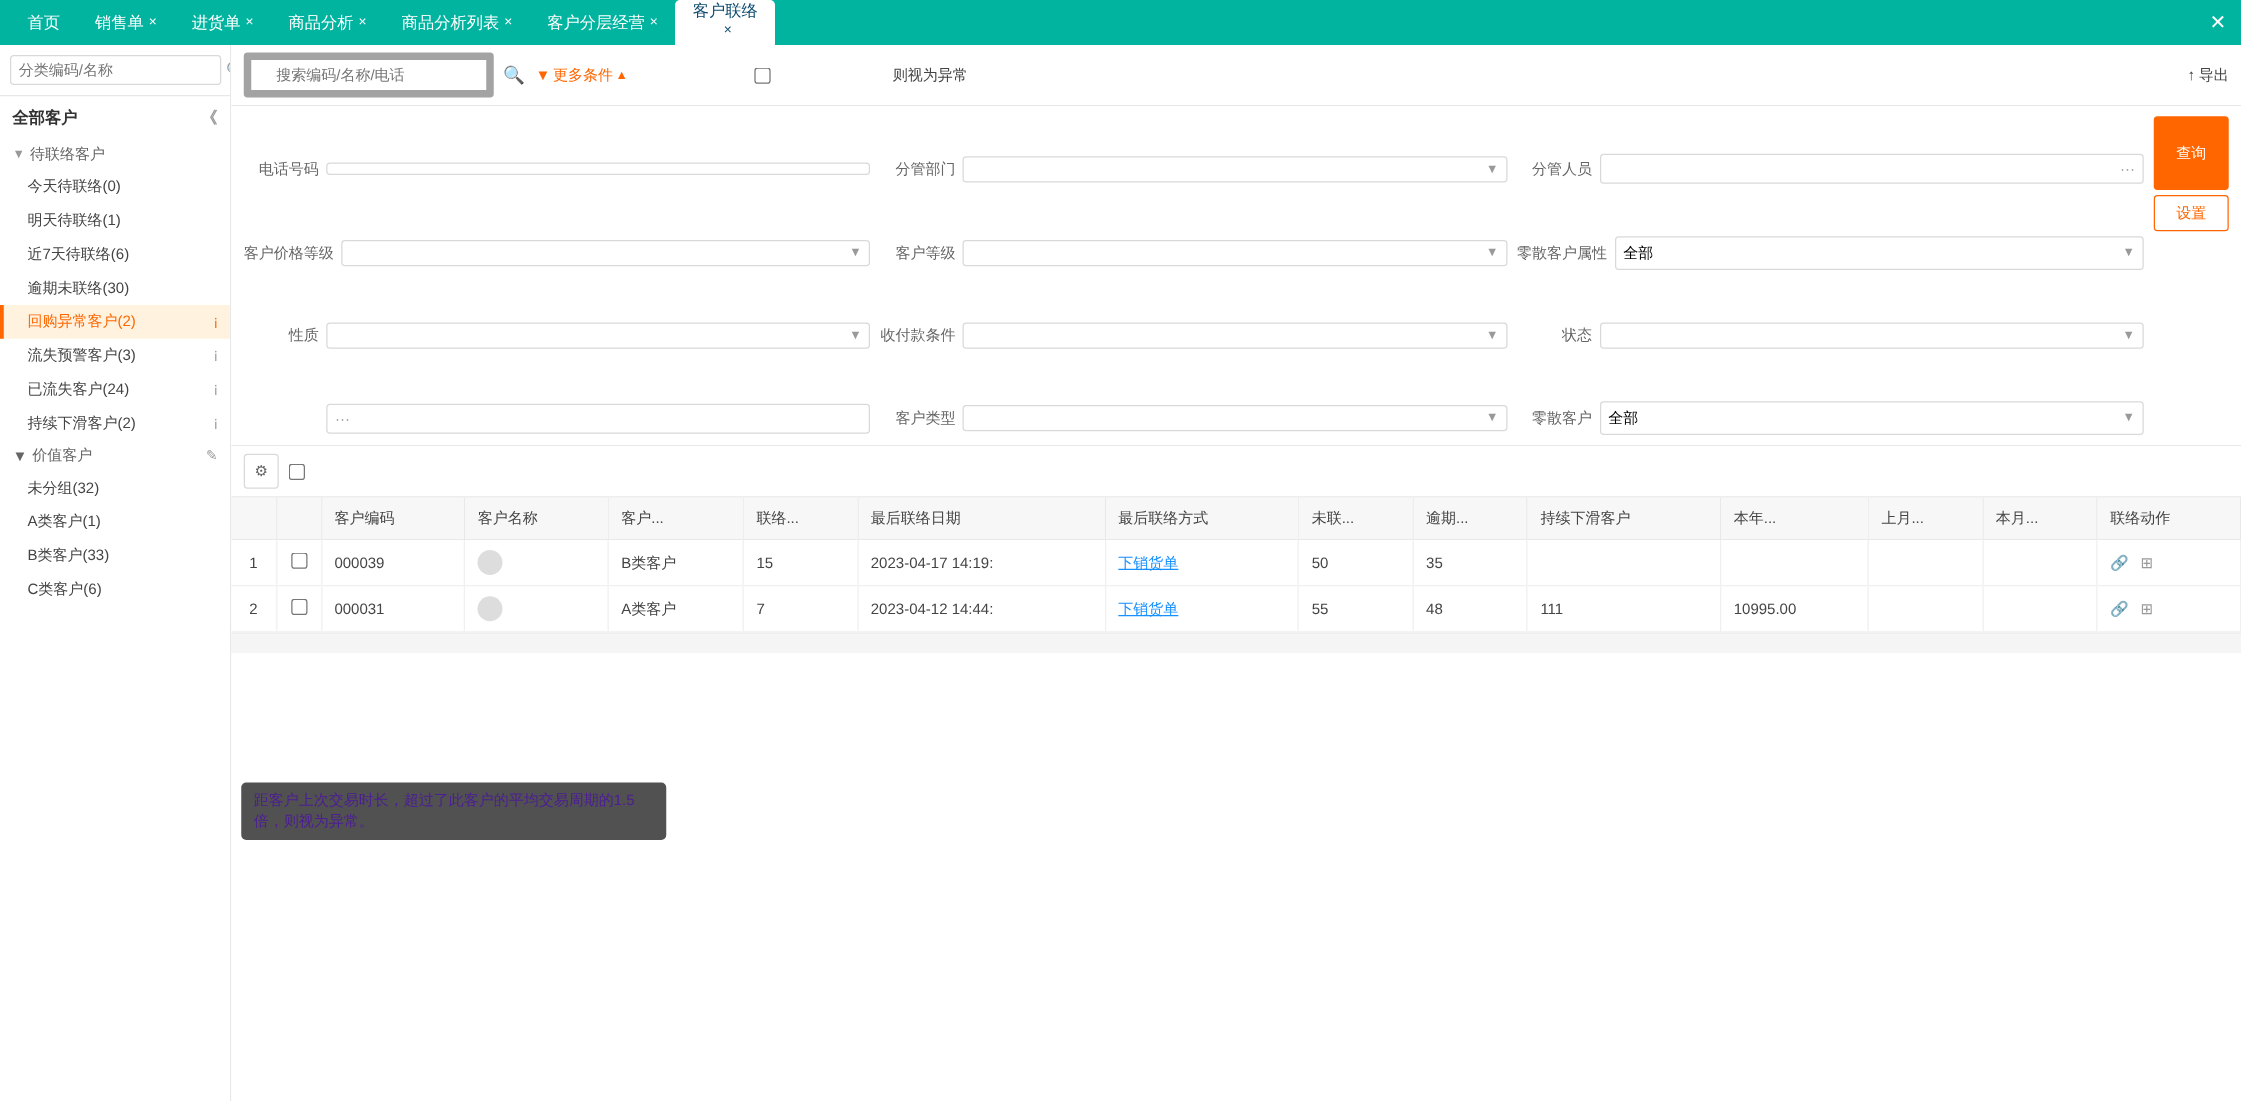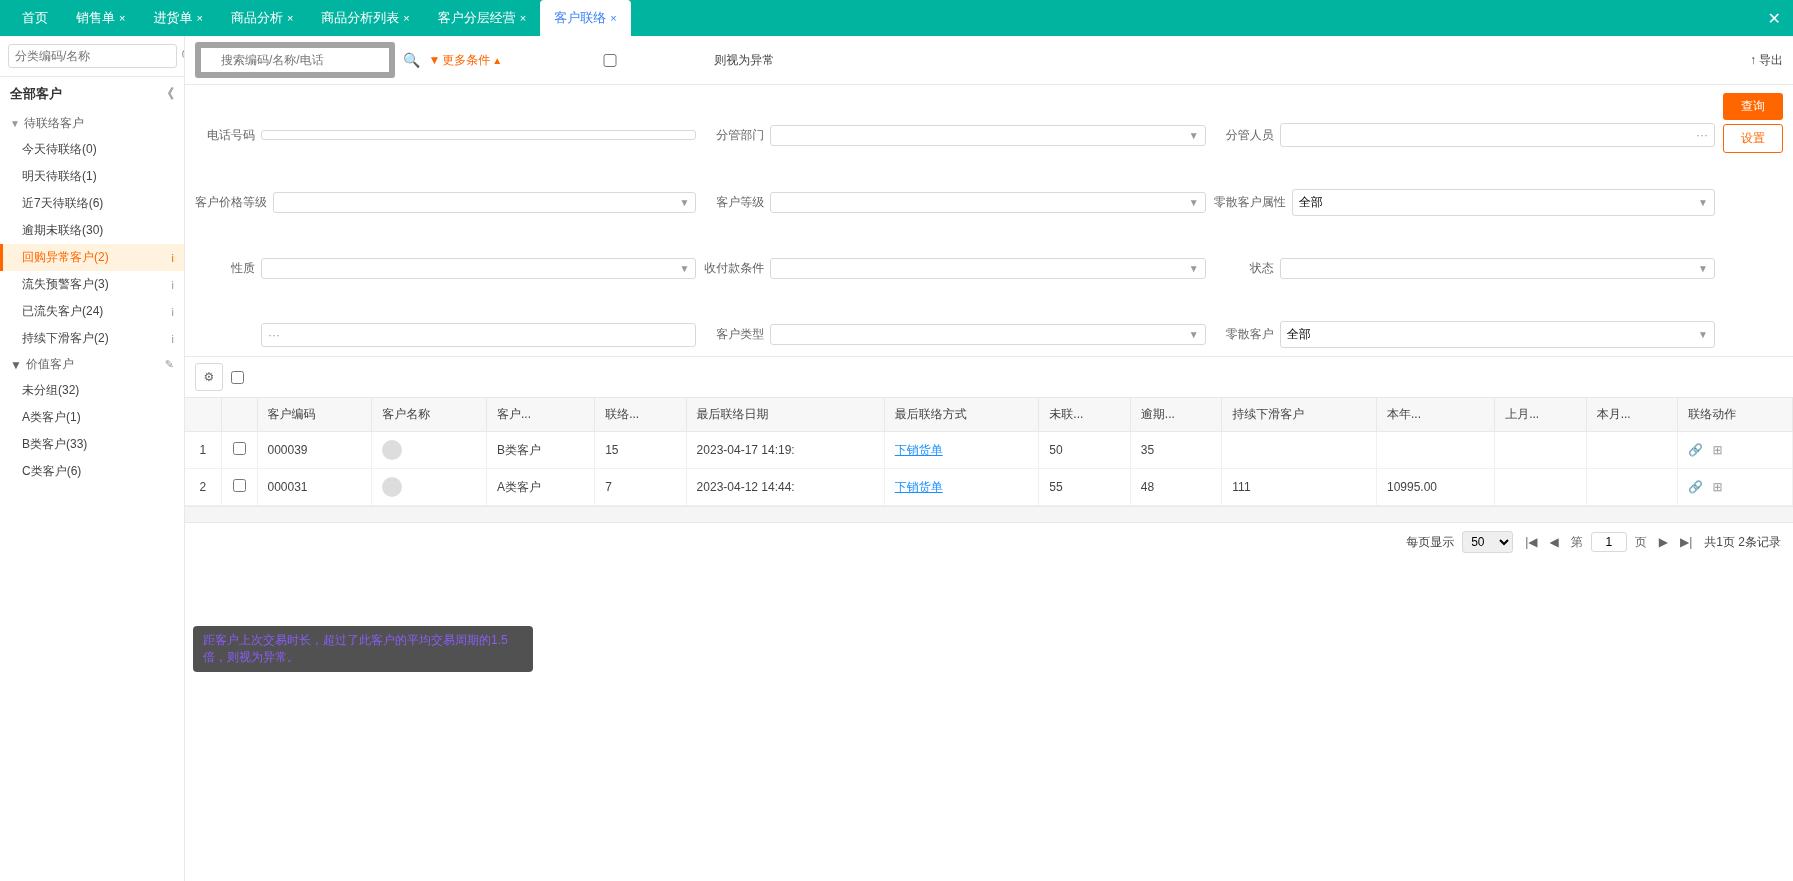--- a/index.html
+++ b/index.html
@@ -19,22 +19,23 @@
       padding: 0 14px;
       height: 36px;
       display: flex;
       align-items: center;
       cursor: pointer;
       font-size: 13px;
       white-space: nowrap;
     }
     .top-nav .nav-item.active {
       background: #fff;
-      color: #3b82f6;
+      color: #0c4a6e;
       border-radius: 4px 4px 0 0;
+      flex-direction: column;
     }
     .top-nav .close-btn {
       position: absolute;
       right: 12px;
       color: #fff;
       font-size: 16px;
       cursor: pointer;
     }
 
     
@@ -226,21 +227,21 @@
       display: flex;
       flex-direction: column;
       gap: 4px;
       min-width: 60px;
     }
     .btn-query {
       background: #ff6600;
       color: #fff;
       border: none;
       border-radius: 3px;
-      padding: 5px 14px;
+      padding: 21px 14px;
       font-size: 12px;
       cursor: pointer;
       font-family: Liberation Serif, serif;
     }
     .btn-settings {
       background: #fff;
       color: #ff6600;
       border: 1px solid #ff6600;
       border-radius: 3px;
       padding: 5px 14px;
@@ -346,21 +347,21 @@
       text-align: center;
       font-size: 12px;
     }
 
     
     .tooltip-box {
       position: absolute;
       left: 8px;
       top: 228px;
       background: rgba(50,50,50,0.85);
-      color: #8b5cf6;
+      color: #4c1d95;
       padding: 6px 10px;
       border-radius: 4px;
       font-size: 12px;
       max-width: 340px;
       z-index: 100;
       pointer-events: none;
     }
 
     .checkbox-cell {
       text-align: center;
@@ -687,33 +688,15 @@
             </tr>
           </tbody>
         </table>
       </div>
     </div>
 
     <div class="bottom-scroll">
       <div class="bottom-scroll-inner"></div>
     </div>
 
-    <div class="pagination">
-      <span>每页显示</span>
-      <select>
-        <option>50</option>
-        <option>100</option>
-        <option>200</option>
-      </select>
-      <div class="page-nav">
-        <span>|◀</span>
-        <span>◀</span>
-        <span>第</span>
-        <input class="page-input" type="text" value="1" style="">
-        <span>页</span>
-        <span>▶</span>
-        <span>▶|</span>
-      </div>
-      <span>共1页 2条记录</span>
-    </div>
 
   </div>
 </div>
 
 </body></html>

